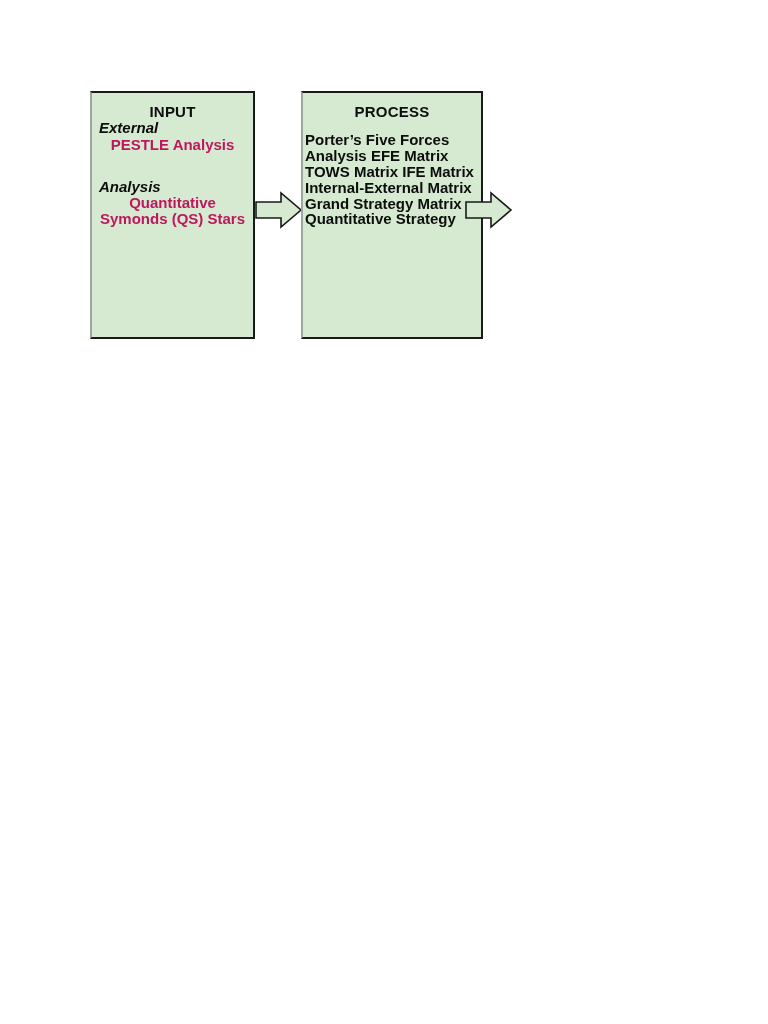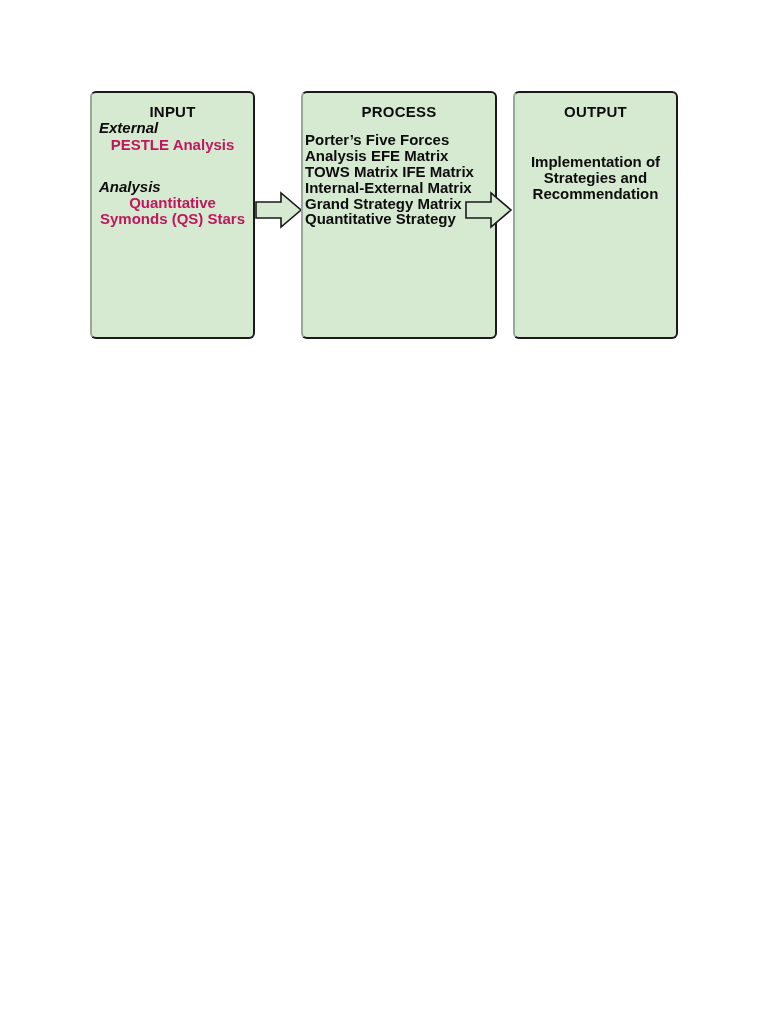--- a/index.html
+++ b/index.html
@@ -28,24 +28,23 @@
     position: absolute;
     top: 91px;
     height: 248px;
     background: #d6e9d1;
     box-sizing: border-box;
     border-top: 2px solid #1a1a1a;
     border-right: 2px solid #1a1a1a;
     border-bottom: 2px solid #1a1a1a;
     border-left: 2px solid #9aa79a;
     overflow: hidden;
-    border-radius: 6px;
   }
   #box-input   { left: 90px;  width: 165px; }
-  #box-process { left: 301px; width: 196px; }
+  #box-process { left: 301px; width: 182px; }
   #box-output  { left: 513px; width: 165px; }
 
   .box-title {
     text-align: center;
     font-weight: bold;
     font-size: 15px;
     color: #0d0d0d;
     margin-top: 10px;
     letter-spacing: 0.2px;
   }
@@ -145,18 +144,14 @@
       <span class="item">Quantitative Strategy</span>
     </div>
   </div>
 
   <div class="arrow" id="arrow-2">
     <svg width="48" height="40" viewBox="0 0 48 40">
       <polygon points="1,12 26,12 26,3 46,20 26,37 26,28 1,28" fill="#d6e9d1" stroke="#1a1a1a" stroke-width="1.6" stroke-linejoin="miter"></polygon>
     </svg>
   </div>
 
-  <div class="box" id="box-output">
-    <div class="box-title">OUTPUT</div>
-    <div class="output-body">Implementation of Strategies and Recommendation</div>
-  </div>
 
 </div>
 
 </body></html>

